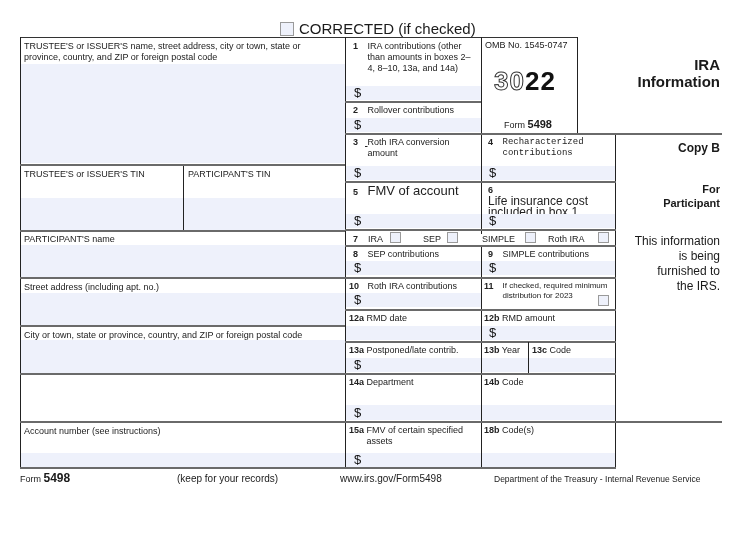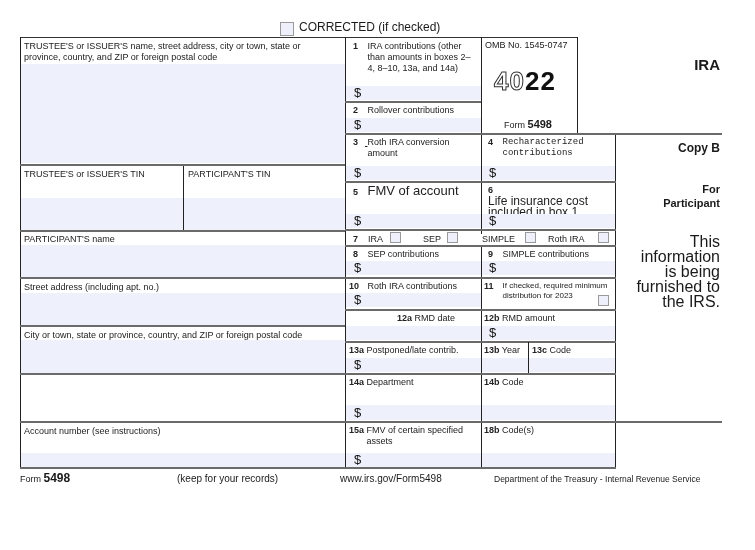--- a/index.html
+++ b/index.html
@@ -13,21 +13,21 @@
   .hl { position: absolute; height: 2px; background: #6a6a6a; }
   .hlb { position: absolute; height: 1px; background: #333; }
   .vl { position: absolute; width: 1px; background: #222; }
   .cb { position: absolute; width: 11px; height: 11px; border: 1px solid #9a9a9a; background: #eef1fb; box-sizing: border-box; }
   .right-text { text-align: right; font-weight: bold; }
 </style>
 </head>
 <body>
 
 <div class="cb" style="left:280px;top:22px;width:14px;height:14px;"></div>
-<div class="abs" style="left:299px;top:20px;font-size:12px;">CORRECTED (if checked)</div>
+<div class="abs" style="left:299px;top:20px;font-size:15px;">CORRECTED (if checked)</div>
 
 <div class="hlb" style="left:20px;top:37px;width:557px;"></div>
 <div class="vl" style="left:20px;top:37px;height:430px;"></div>
 <div class="vl" style="left:345px;top:37px;height:430px;"></div>
 <div class="vl" style="left:481px;top:37px;height:430px;"></div>
 <div class="vl" style="left:577px;top:37px;height:97px;"></div>
 <div class="vl" style="left:615px;top:134px;height:333px;"></div>
 
 <div class="abs lbl" style="left:24px;top:41px;width:300px;">TRUSTEE'S or ISSUER'S name, street address, city or town, state or province, country, and ZIP or foreign postal code</div>
 <div class="fill" style="left:21px;top:64px;width:324px;height:99px;"></div>
@@ -70,37 +70,38 @@
 <div class="abs lbl" style="left:353px;top:105px;">
   <span class="num">2</span>
   <span>Rollover contributions</span>
 </div>
 <div class="fill" style="left:346px;top:118px;width:135px;height:14px;"></div>
 <div class="dollar" style="left:354px;top:118px;">$</div>
 <div class="hl" style="left:345px;top:133px;width:271px;"></div>
 
 <div class="abs" style="left:485px;top:40px;font-size:9px;">OMB No. 1545-0747</div>
 <div class="abs" style="left:494px;top:66px;font-size:26px;font-weight:bold;letter-spacing:1px;">
-  <span style="color:#fff;-webkit-text-stroke:1px #333;">40</span><span style="color:#111;">22</span>
+  <span style="color:#fff;-webkit-text-stroke:1px #333;">30</span><span style="color:#111;">22</span>
 </div>
 <div class="abs" style="left:504px;top:118px;font-size:9px;">
   <span>Form</span>
   <span style="font-weight:bold;font-size:11px;">5498</span>
 </div>
 
 <div class="abs right-text" style="left:590px;top:56px;width:130px;font-size:15px;line-height:17px;">
   <div>IRA</div>
+  <div>Information</div>
 </div>
 <div class="hl" style="left:577px;top:133px;width:145px;"></div>
 <div class="abs right-text" style="left:620px;top:141px;width:100px;font-size:12px;">Copy B</div>
 <div class="abs right-text" style="left:620px;top:182px;width:100px;font-size:11px;line-height:14px;">
   <div>For</div>
   <div>Participant</div>
 </div>
-<div class="abs" style="left:615px;top:234px;width:105px;text-align:right;font-size:16px;line-height:15px;">
+<div class="abs" style="left:615px;top:234px;width:105px;text-align:right;font-size:12px;line-height:15px;">
   <div>This information</div>
   <div>is being</div>
   <div>furnished to</div>
   <div>the IRS.</div>
 </div>
 <div class="hl" style="left:615px;top:421px;width:107px;"></div>
 
 <div class="abs lbl" style="left:353px;top:137px;width:125px;text-decoration:underline;">
   <span class="num">3</span>
   <span style="display:inline-block;width:100px;vertical-align:top;">Roth IRA conversion amount</span>
@@ -165,21 +166,21 @@
 <div class="fill" style="left:346px;top:293px;width:135px;height:14px;"></div>
 <div class="dollar" style="left:354px;top:293px;">$</div>
 
 <div class="abs lbl" style="left:484px;top:281px;width:132px;">
   <span class="num" style="min-width:16px;vertical-align:top;">11</span>
   <span style="display:inline-block;width:112px;vertical-align:top;font-size:8px;line-height:10px;">If checked, required minimum distribution for 2023</span>
 </div>
 <div class="cb" style="left:598px;top:295px;"></div>
 <div class="hl" style="left:345px;top:309px;width:271px;"></div>
 
-<div class="abs lbl" style="left:349px;top:313px;margin-left:48px;">
+<div class="abs lbl" style="left:349px;top:313px;">
   <span class="num">12a</span>
   <span>RMD date</span>
 </div>
 <div class="fill" style="left:346px;top:326px;width:135px;height:14px;"></div>
 
 <div class="abs lbl" style="left:484px;top:313px;">
   <span class="num">12b</span>
   <span>RMD amount</span>
 </div>
 <div class="fill" style="left:482px;top:326px;width:133px;height:14px;"></div>

